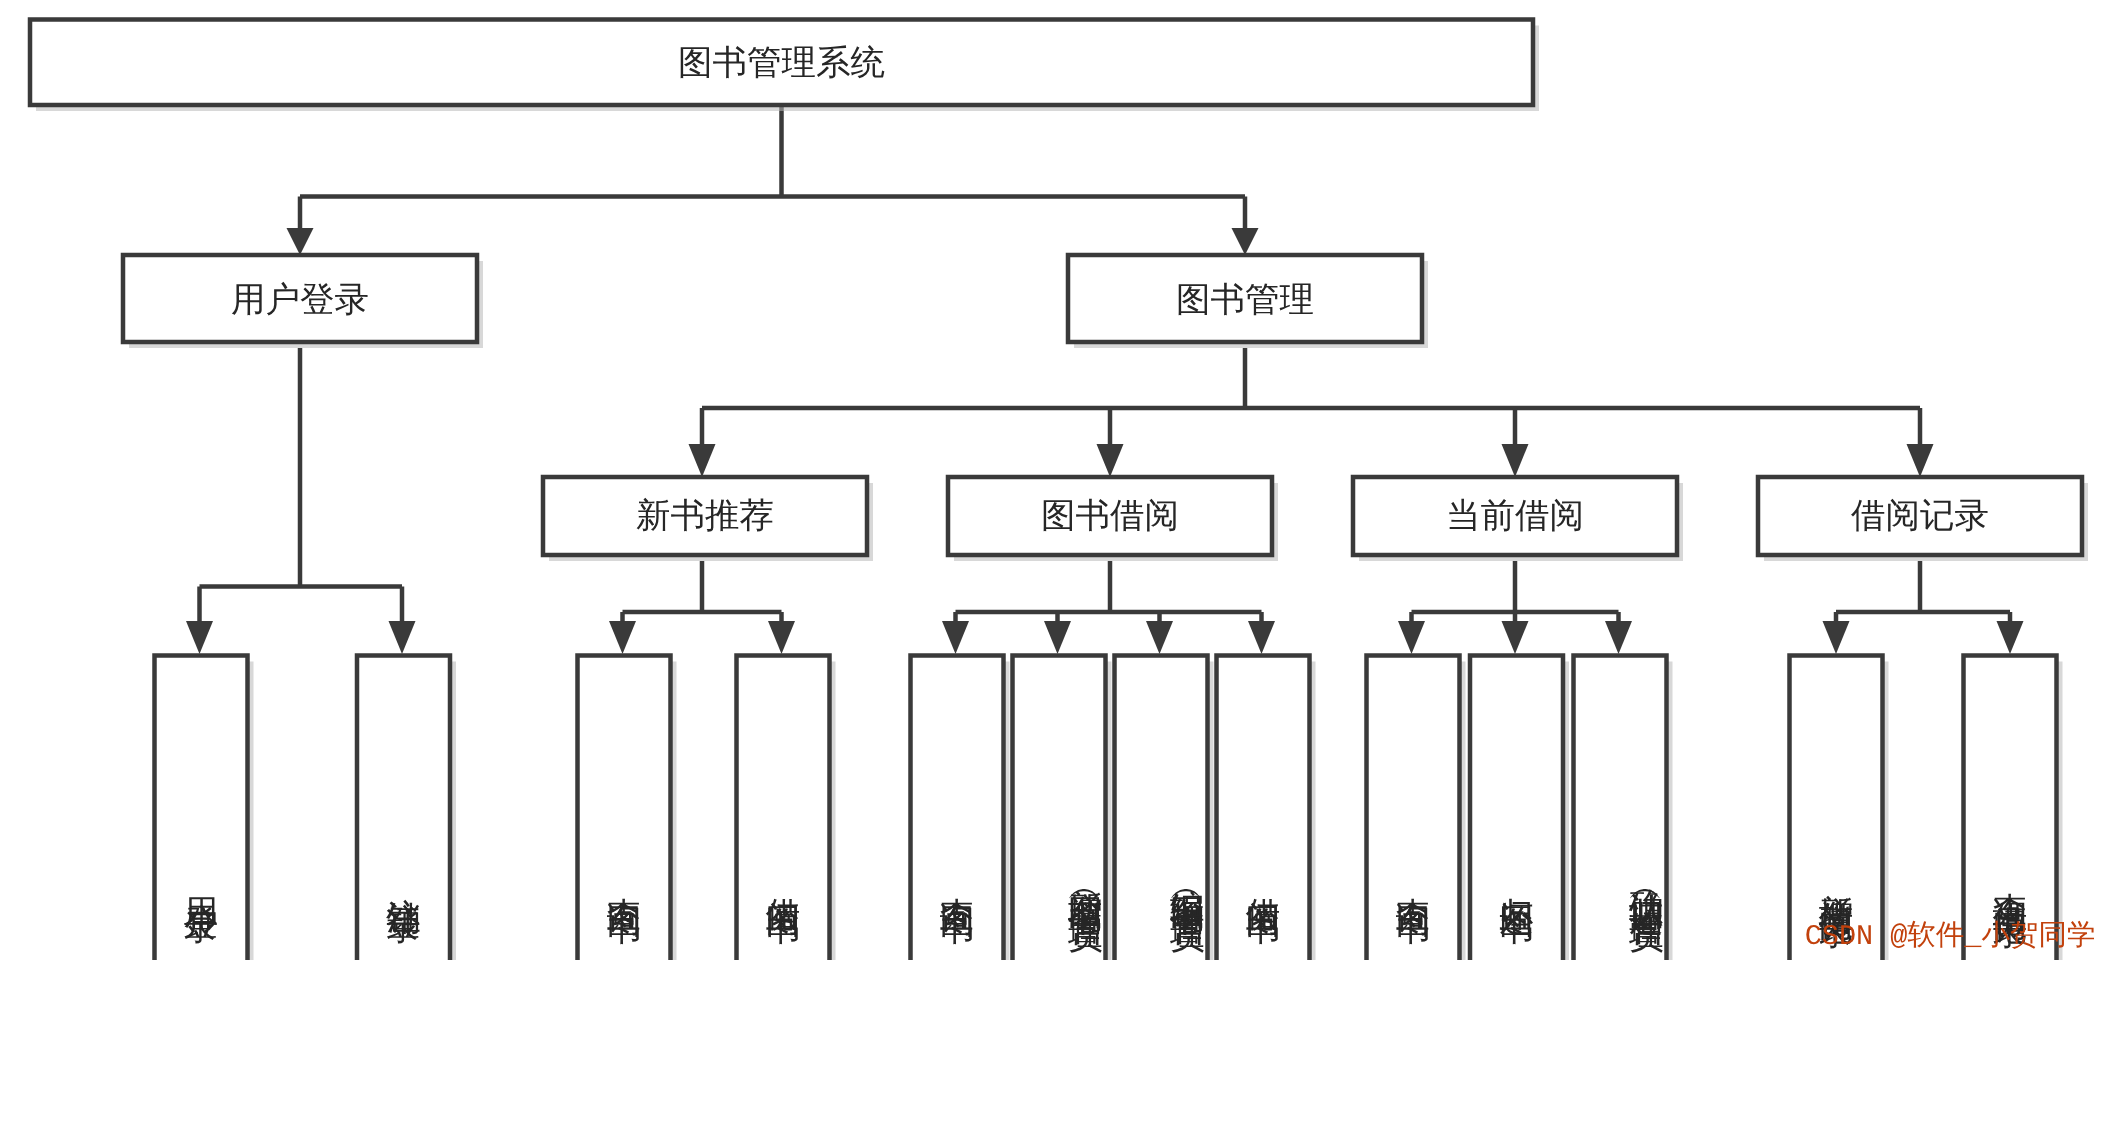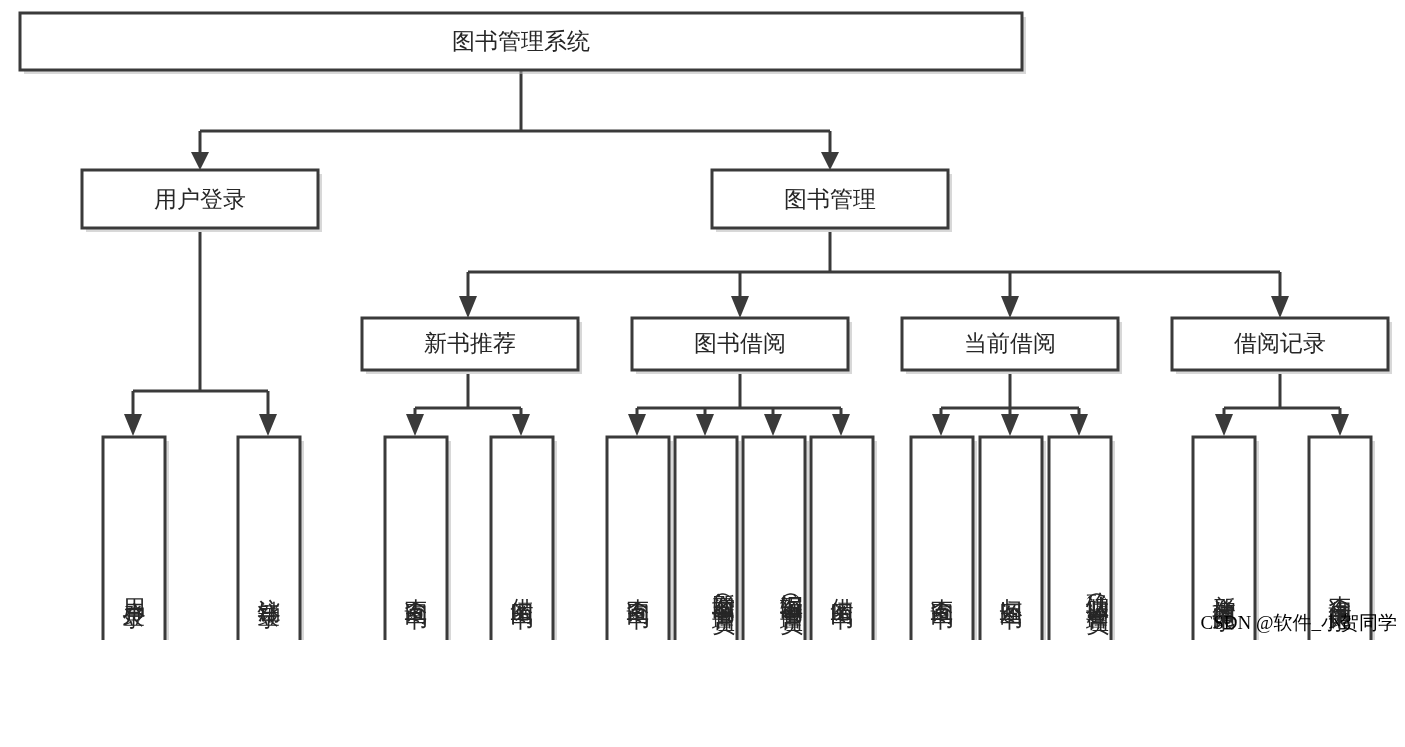--- a/index.html
+++ b/index.html
@@ -67,23 +67,23 @@
     pointer-events: none;
     user-select: none;
   }
   .leaf-label.center-v {
     align-items: center;
   }
   .watermark {
     position: absolute;
     right: 8px;
     bottom: 4px;
-    font-family: Liberation Serif, serif;
+    font-family: Liberation Mono, monospace;
     font-size: 19px;
-    color: #000000;
+    color: #c2410c;
     white-space: nowrap;
     user-select: none;
   }
 </style>
 </head>
 <body>
 
 <div id="canvas">
 
   <svg id="tree" viewBox="0 0 1405 747">

